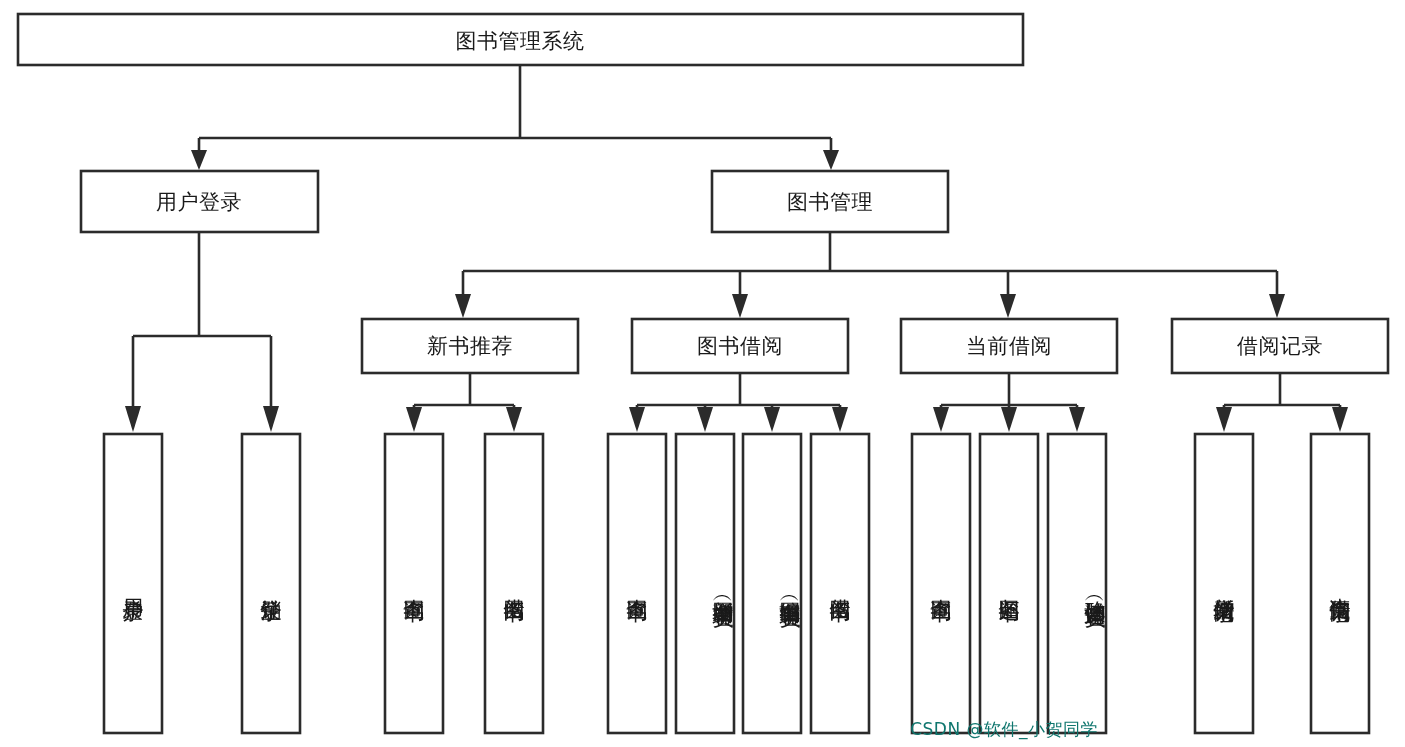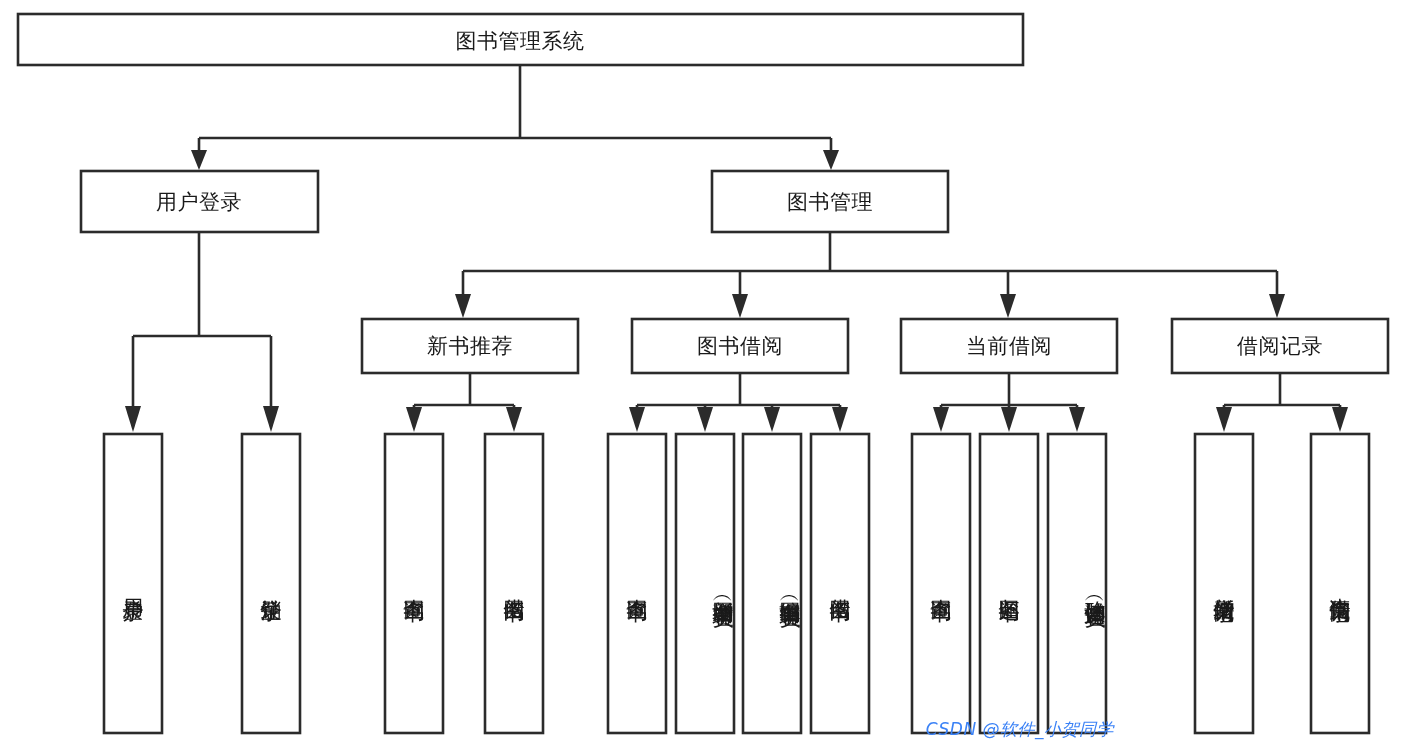--- a/index.html
+++ b/index.html
@@ -11,21 +11,20 @@
     width: 1405px;
     height: 747px;
     font-family: "DejaVu Sans", "Liberation Sans", sans-serif;
     overflow: hidden;
   }
   #diagram-root {
     position: relative;
     width: 1112px;
     height: 747px;
     background: #ffffff;
-    padding-left: 16px;
   }
   svg#flow-svg {
     position: absolute;
     left: 0;
     top: 0;
     width: 1405px;
     height: 747px;
   }
   .node-box {
     fill: #ffffff;
@@ -65,24 +64,23 @@
     text-align: center;
     white-space: nowrap;
     pointer-events: none;
   }
   .watermark {
     position: absolute;
     right: 14px;
     bottom: 6px;
     font-family: "DejaVu Sans", "Liberation Sans", sans-serif;
     font-size: 17px;
-    color: #3b82f6;
+    color: #0f766e;
     letter-spacing: 0.5px;
     user-select: none;
-    font-style: italic;
   }
 </style>
 </head>
 <body>
 
 <div id="diagram-root">
 
   <svg id="flow-svg" viewBox="0 0 1405 747">
 
     <rect class="node-box" x="18" y="14" width="1005" height="51"></rect>

